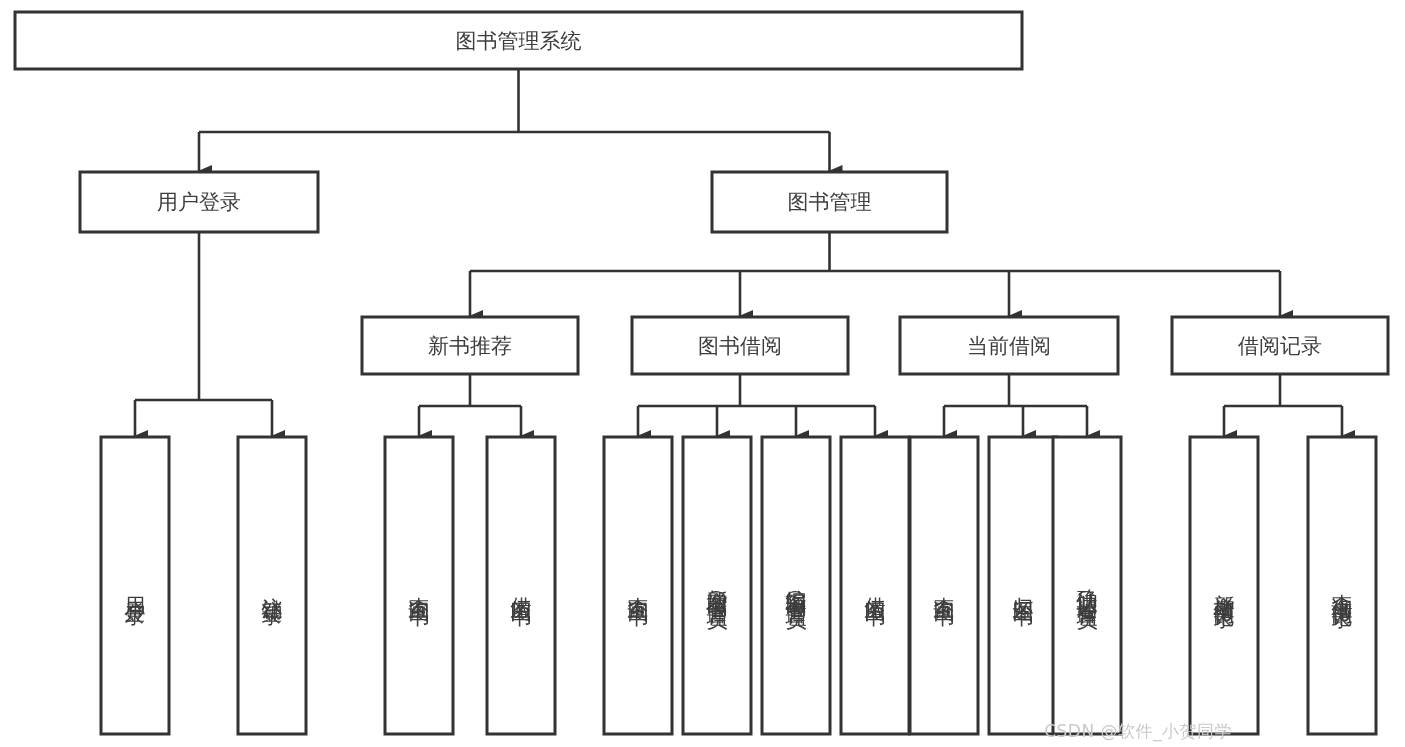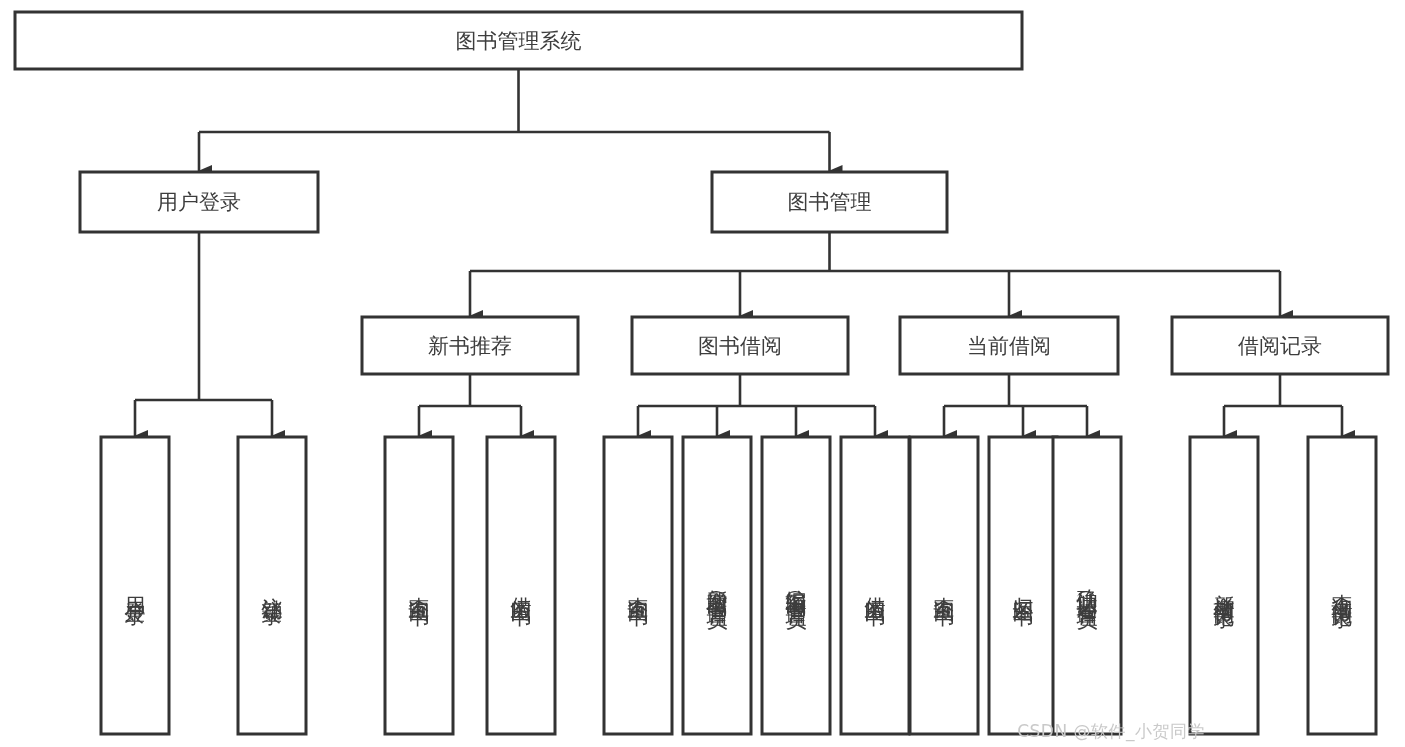--- a/index.html
+++ b/index.html
@@ -1,21 +1,21 @@
 <!DOCTYPE html>
 <html><head>
 <meta charset="utf-8">
 <style>
   html,body{margin:0;padding:0;background:#ffffff;}
   body{
     width:1405px;height:747px;
     font-family:"DejaVu Sans","Liberation Sans",sans-serif;
     overflow:hidden;
   }
-  #diagram-root{position:relative;width:1213px;height:747px;background:#fff;}
+  #diagram-root{position:relative;width:1213px;height:747px;background:#fff;padding-left:20px;}
   svg#tree{position:absolute;top:0;left:0;width:1405px;height:747px;}
   .node-box{
     fill:#ffffff;
     stroke:#333333;
     stroke-width:3;
   }
   .node-label{
     fill:#3d3d3d;
     font-family:"DejaVu Sans","Liberation Sans",sans-serif;
     font-size:21px;
@@ -23,21 +23,21 @@
     dominant-baseline:middle;
   }
   .connector{
     stroke:#333333;
     stroke-width:2.6;
     fill:none;
   }
   .arrow-head{fill:#333333;stroke:none;}
   .watermark{
     position:absolute;
-    right:8px;
+    right:1px;
     bottom:4px;
     font-family:"DejaVu Sans","Liberation Sans",sans-serif;
     font-size:17px;
     color:#c9c9c9;
     white-space:nowrap;
     letter-spacing:0.5px;
     pointer-events:none;
   }
   .vert-text-holder{
     position:absolute;

